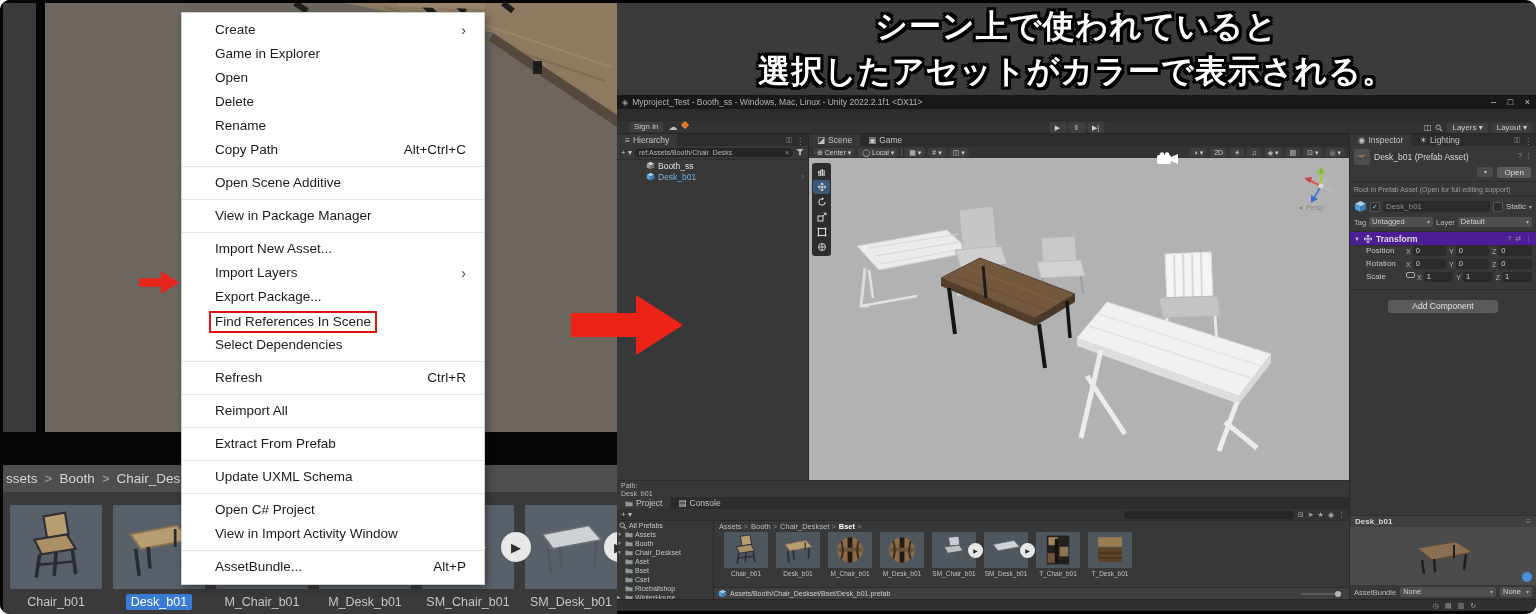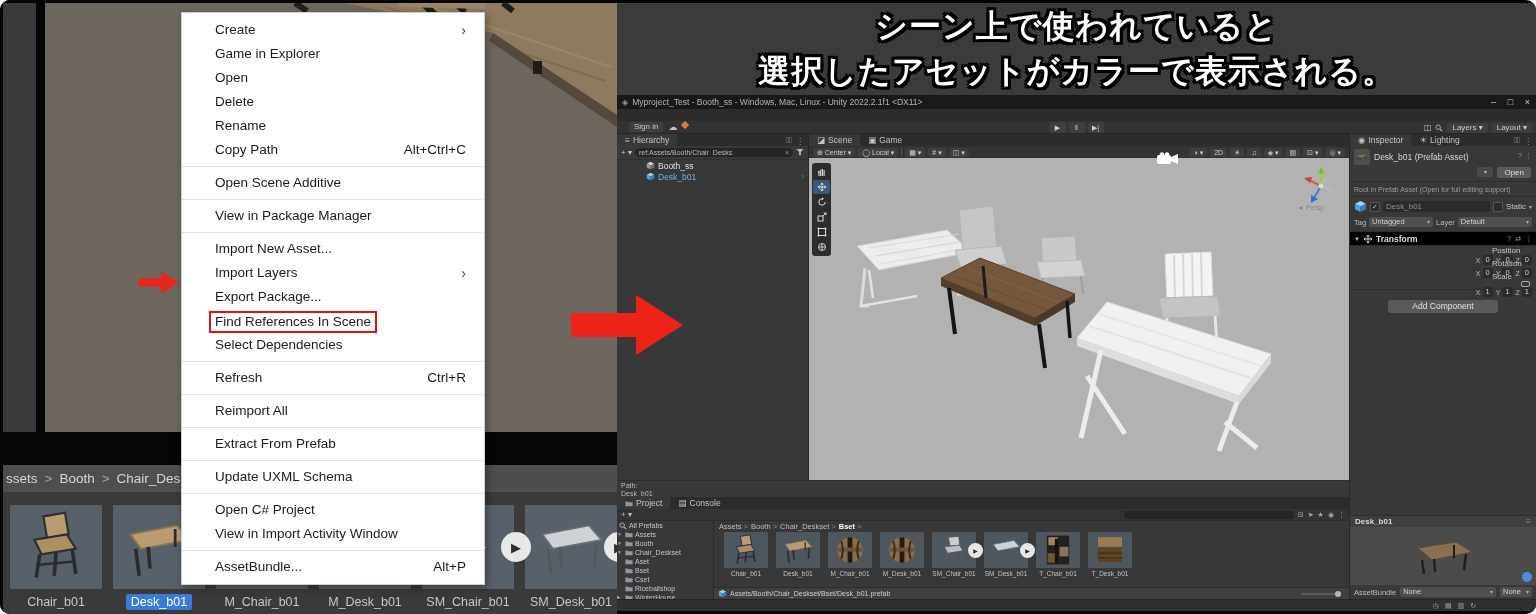--- a/index.html
+++ b/index.html
@@ -139,25 +139,25 @@
   .iopen{height:11px;background:#5a5a5a;border-radius:2px;color:#ddd;font-size:8px;line-height:11px;padding:0 7px;}
   .inote{font-size:7px;color:#9e9e9e;padding:4px 4px 3px 4px;border-bottom:1px solid #2e2e2e;}
   .inamerow{display:flex;align-items:center;gap:3px;padding:3px 4px 1px 4px;}
   .icube{width:13px;height:13px;flex:none;}
   .chk{width:8px;height:8px;background:#2b2b2b;border:1px solid #555;border-radius:1px;color:#8fc1e8;font-size:7px;line-height:7px;text-align:center;flex:none;}
   .ifield{flex:1;height:11px;background:#2b2b2b;border-radius:2px;color:#8f8f8f;font-size:8px;line-height:11px;padding:0 3px;}
   .istat{font-size:8px;color:#c4c4c4;}
   .itaglayer{display:flex;align-items:center;gap:3px;padding:3px 4px 4px 4px;font-size:7.5px;color:#bdbdbd;}
   .dd{height:10px;background:#4f4f4f;border-radius:2px;font-size:7.5px;color:#d2d2d2;line-height:10px;padding:0 3px;display:flex;}
   .dd i{font-style:normal;margin-left:auto;color:#aaa;font-size:6px;padding-left:3px;}
-  .icomphead{height:13px;background:#000000;border-top:1px solid #2e2e2e;border-bottom:1px solid #2e2e2e;display:flex;align-items:center;gap:3px;padding:0 4px;}
+  .icomphead{height:13px;background:#4c1d95;border-top:1px solid #2e2e2e;border-bottom:1px solid #2e2e2e;display:flex;align-items:center;gap:3px;padding:0 4px;}
   .icomphead .arr{font-size:6px;color:#bbb;}
   .icomphead b{font-size:8.5px;color:#ddd;}
   .icomphead .ihr2{margin-left:auto;color:#9a9a9a;font-size:7px;display:flex;gap:4px;}
-  .trow{display:flex;align-items:flex-end;height:13px;padding:0 4px 0 16px;font-size:8px;color:#c4c4c4;flex-direction:column;}
+  .trow{display:flex;align-items:flex-start;height:13px;padding:0 4px 0 16px;font-size:8px;color:#c4c4c4;}
   .trlab{width:40px;flex:none;}
   .trlink{width:7px;height:4px;border:1px solid #aaa;border-radius:2px;margin-right:2px;flex:none;}
   .tfields{display:flex;gap:3px;flex:1;}
   .tf{display:flex;align-items:center;gap:2px;flex:1;}
   .taxis{font-size:7px;color:#b5b5b5;}
   .tval{flex:1;height:10px;background:#2b2b2b;border-radius:2px;font-size:7.5px;color:#cfcfcf;line-height:10px;padding:0 3px;}
   .iaddwrap{display:flex;justify-content:center;padding:10px 0;border-top:1px solid #2e2e2e;margin-top:4px;}
   .iadd{width:110px;height:13px;background:#5a5a5a;border-radius:3px;color:#e0e0e0;font-size:8.5px;text-align:center;line-height:13px;}
   .ipvhead{position:absolute;left:0;top:381px;width:100%;height:12px;background:#3f3f3f;border-top:1px solid #2e2e2e;box-sizing:border-box;
       display:flex;align-items:center;padding:0 5px;font-size:8px;font-weight:700;color:#d8d8d8;}

